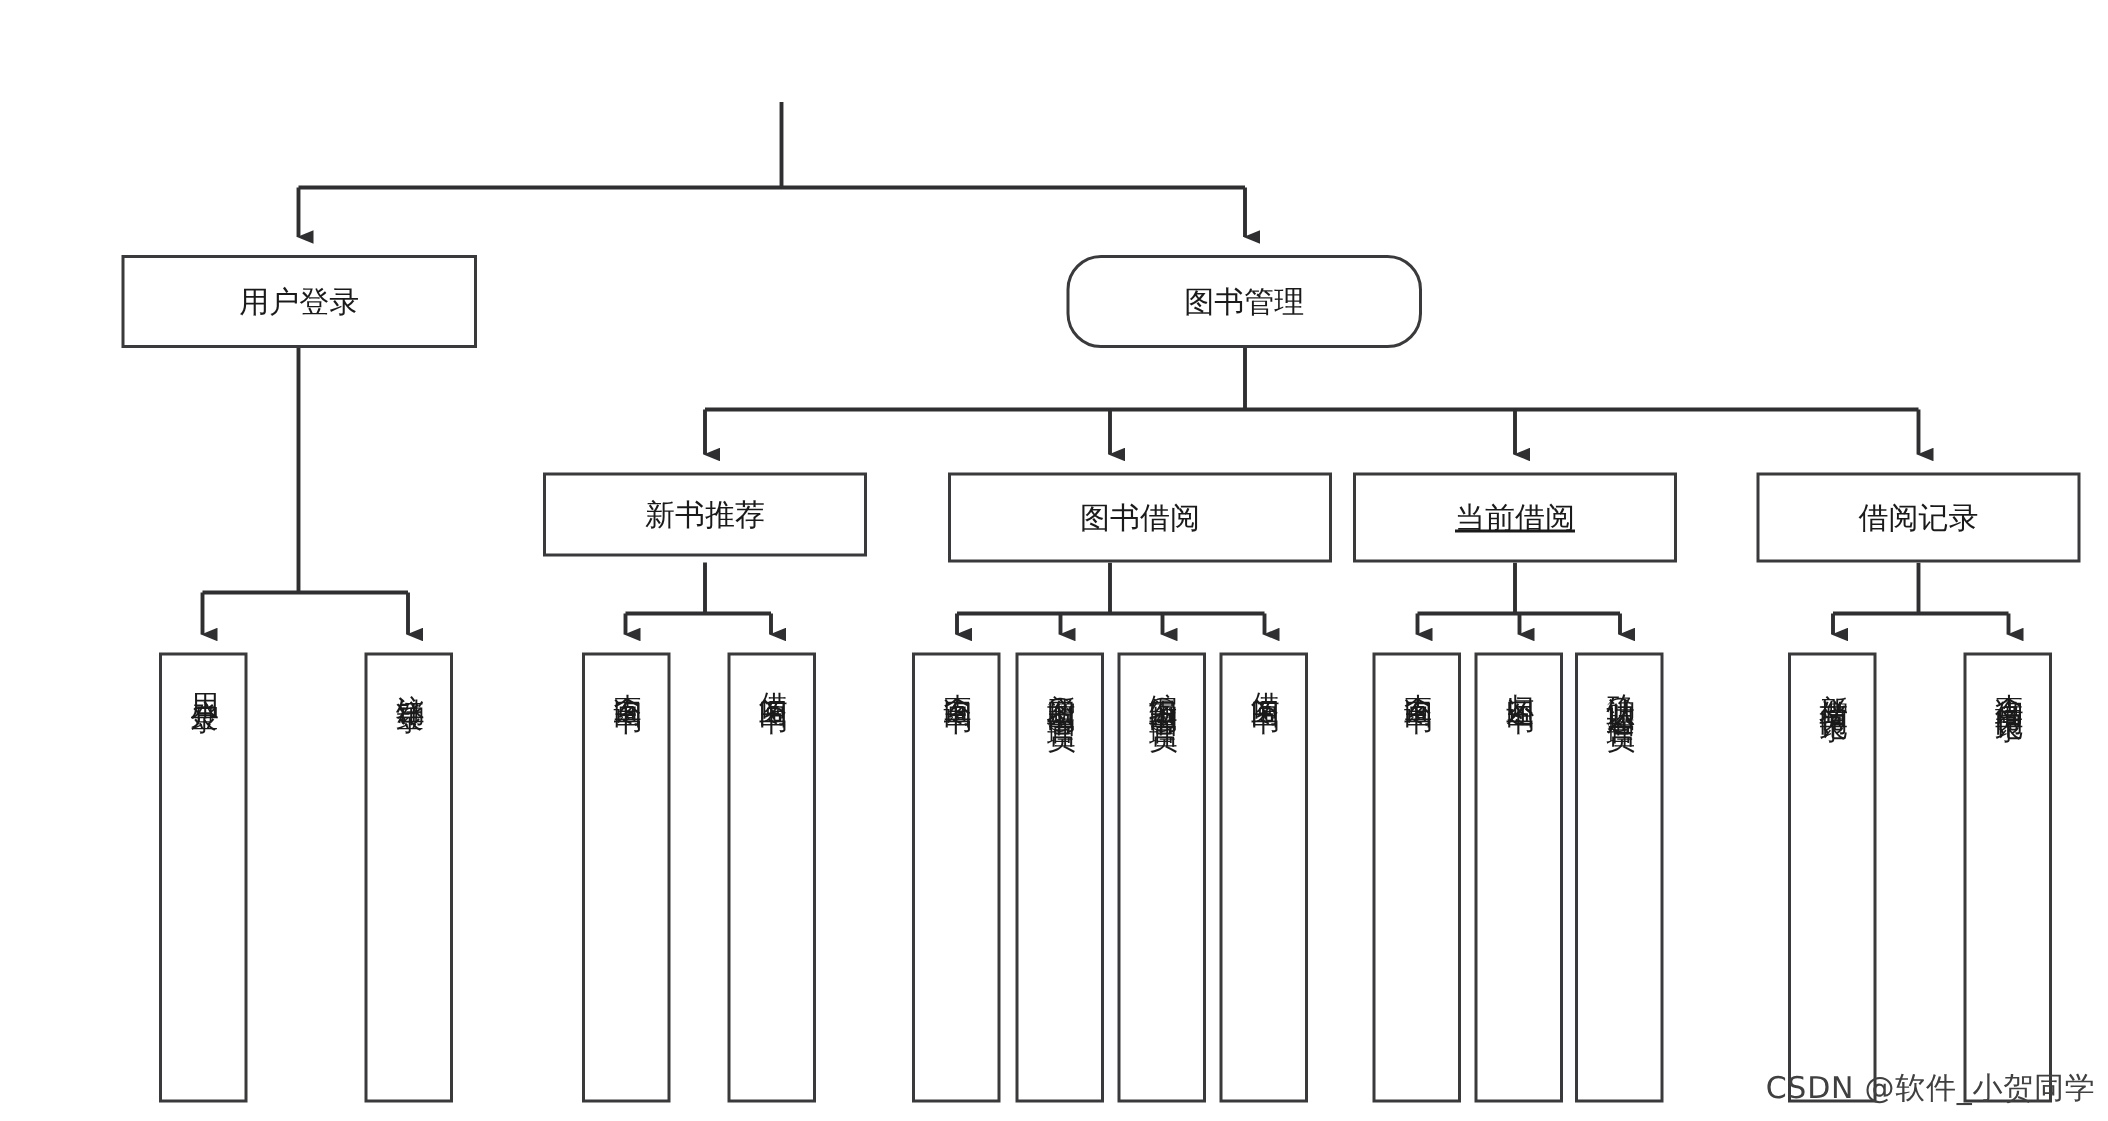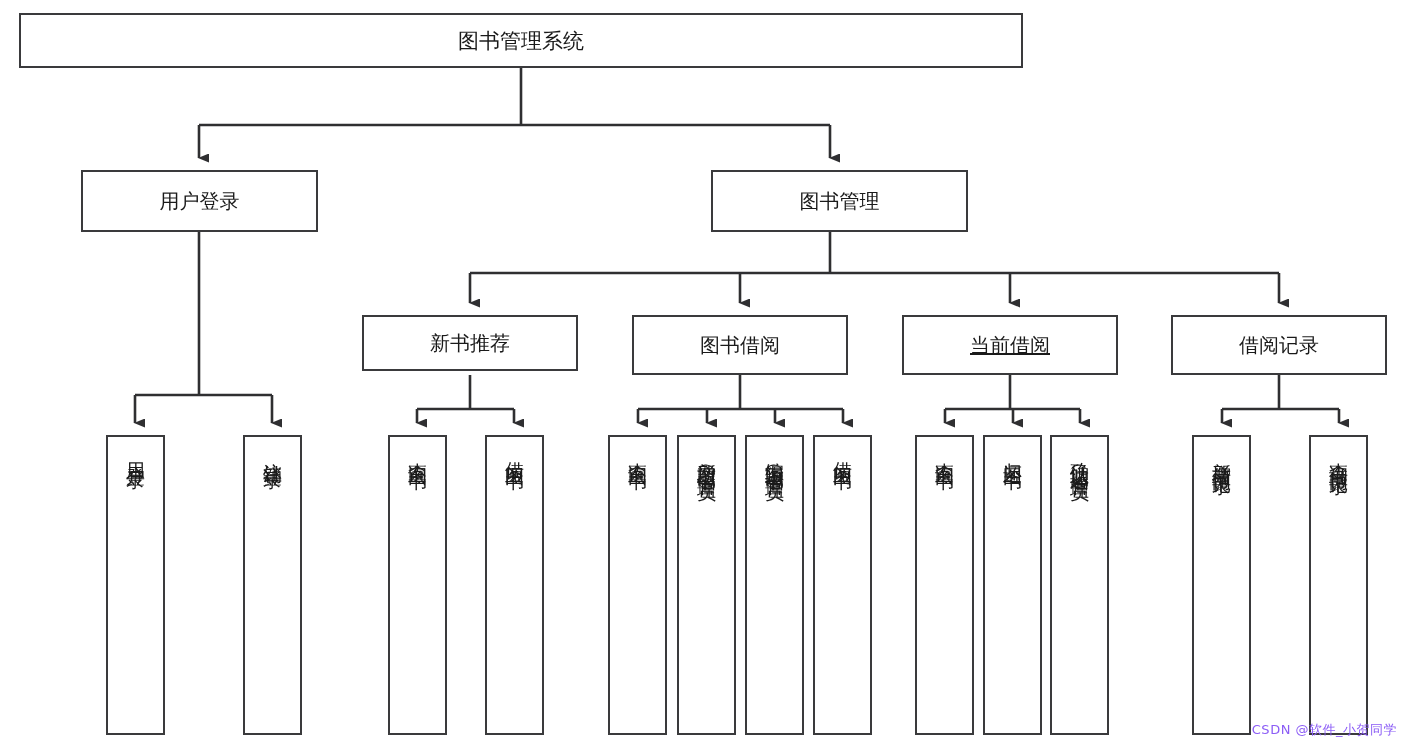--- a/index.html
+++ b/index.html
@@ -5,21 +5,21 @@
   html,body{margin:0;padding:0;background:#ffffff;}
   body{font-family:"DejaVu Sans","Liberation Sans",sans-serif;}
   #canvas{position:relative;width:1405px;height:747px;background:#ffffff;overflow:hidden;}
   .node{position:absolute;box-sizing:border-box;background:#ffffff;border:2.5px solid #3a3a3c;display:flex;align-items:center;justify-content:center;color:#1a1a1a;}
   .node.root{font-size:21px;}
   .node.lvl2{font-size:20px;}
   .node.lvl3{font-size:20px;}
   .node.leaf{font-size:19px;padding:10px 0;align-items:flex-start;}
   .vtext{writing-mode:vertical-rl;text-orientation:upright;letter-spacing:3px;line-height:1.05;white-space:nowrap;text-align:left;}
   svg.links{position:absolute;left:0;top:0;width:1405px;height:747px;pointer-events:none;}
-  .watermark{position:absolute;right:8px;bottom:8px;font-size:13px;color:#8b5cf6;white-space:nowrap;letter-spacing:0.5px;}
+  .watermark{position:absolute;right:8px;bottom:8px;font-size:20px;color:#404040;white-space:nowrap;letter-spacing:0.5px;}
 </style>
 </head>
 <body>
 
 <div id="canvas">
 
   <svg class="links" viewBox="0 0 1405 747">
     <defs>
       <marker id="arw" markerWidth="9" markerHeight="11" refX="4.5" refY="10" orient="auto" markerUnits="userSpaceOnUse">
         <path d="M0,0 L9,0 L4.5,11 Z" fill="#2f2f31"></path>
@@ -62,35 +62,32 @@
       <path d="M1013,409 L1013,423" marker-end="url(#arw)"></path>
       <path d="M1080,409 L1080,423" marker-end="url(#arw)"></path>
 
       <path d="M1279,375 L1279,409"></path>
       <path d="M1222,409 L1339,409"></path>
       <path d="M1222,409 L1222,423" marker-end="url(#arw)"></path>
       <path d="M1339,409 L1339,423" marker-end="url(#arw)"></path>
     </g>
   </svg>
 
-  <div class="node root" style="left:19px;top:13px;width:1004px;height:55px;">
-    <span>图书管理系统</span>
-  </div>
 
   <div class="node lvl2" style="left:81px;top:170px;width:237px;height:62px;">
     <span>用户登录</span>
   </div>
-  <div class="node lvl2" style="left:711px;top:170px;width:257px;height:62px;">
+  <div class="node lvl2" style="left:711px;top:170px;width:237px;height:62px;border-radius:23px;">
     <span>图书管理</span>
   </div>
 
   <div class="node lvl3" style="left:362px;top:315px;width:216px;height:56px;">
     <span>新书推荐</span>
   </div>
-  <div class="node lvl3" style="left:632px;top:315px;width:216px;height:60px;">
+  <div class="node lvl3" style="left:632px;top:315px;width:256px;height:60px;">
     <span>图书借阅</span>
   </div>
   <div class="node lvl3" style="left:902px;top:315px;width:216px;height:60px;text-decoration:underline;">
     <span>当前借阅</span>
   </div>
   <div class="node lvl3" style="left:1171px;top:315px;width:216px;height:60px;">
     <span>借阅记录</span>
   </div>
 
   <div class="node leaf" style="left:106px;top:435px;width:59px;height:300px;">

